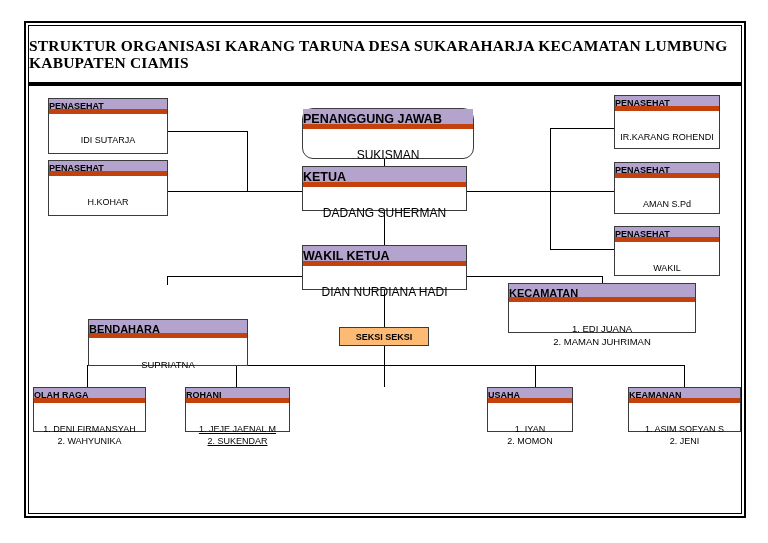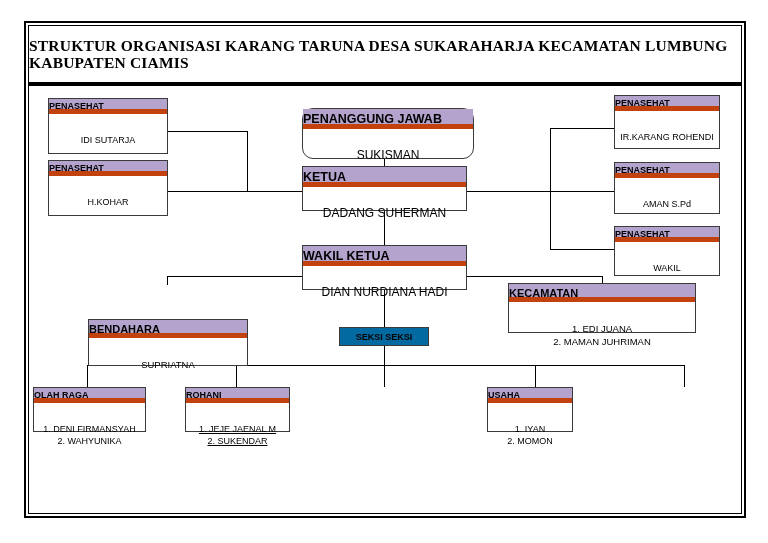--- a/index.html
+++ b/index.html
@@ -106,21 +106,21 @@
   .sz-md .node-body { font-size: 9.5px; line-height: 13px; }
 
   .sz-lg .node-head { font-size: 12.5px; line-height: 20px; height: 20px; }
   .sz-lg .node-body { font-size: 12px;  line-height: 13px; }
 
   
   .node-solid {
     position: absolute;
     box-sizing: border-box;
     border: 1px solid #3b3b3b;
-    background: #0369a1;
+    background: #fdba74;
     text-align: center;
     font-weight: bold;
     font-size: 9px;
     color: #000000;
     display: flex;
     align-items: center;
     justify-content: center;
     z-index: 3;
   }
 
@@ -244,14 +244,19 @@
 2. SUKENDAR</div>
   </div>
 
 
   <div class="node sz-sm" style="left:487px; top:387px; width:86px; height:45px;">
     <div class="node-head">USAHA</div>
     <div class="node-body">1. IYAN
 2. MOMON</div>
   </div>
 
+  <div class="node sz-sm" style="left:628px; top:387px; width:113px; height:45px;">
+    <div class="node-head">KEAMANAN</div>
+    <div class="node-body">1. ASIM SOFYAN S
+2. JENI</div>
+  </div>
 
 </div>
 
 </body></html>

